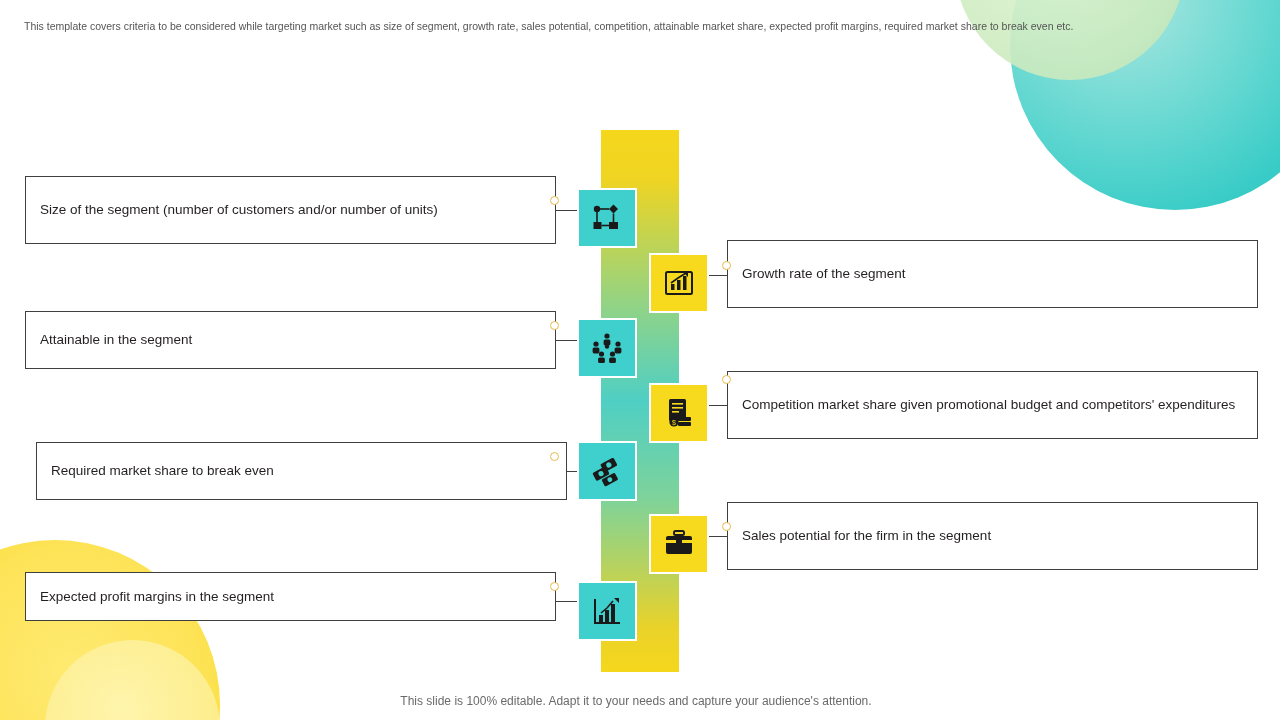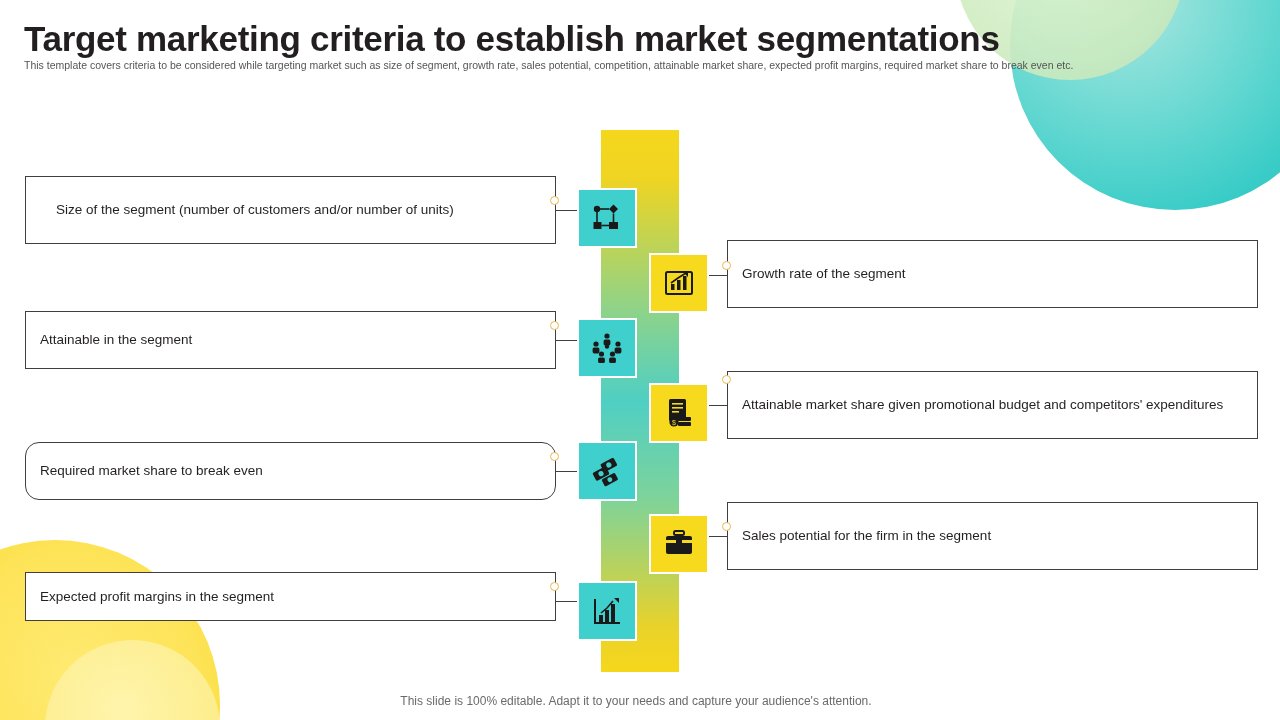--- a/index.html
+++ b/index.html
@@ -157,29 +157,28 @@
 </style>
 </head>
 <body>
 
 <div class="blob-top"></div>
 <div class="blob-top-2"></div>
 <div class="blob-bottom"></div>
 <div class="blob-bottom-2"></div>
 
 <div class="header">
-  <h1 class="title">Target marketing criteria to establish market segmentations</h1>
   <div class="subtitle">This template covers criteria to  be considered while targeting market such as size of segment, growth rate, sales potential, competition, attainable market share, expected profit margins, required market share to break even etc.</div>
 </div>
 
 <div class="center-bar"></div>
 
 <div class="connector" style="left:556px; top:210px; width:52px;"></div>
 <div class="dot" style="left:550px; top:196px;"></div>
-<div class="box" style="left:25px; top:176px; width:531px; height:68px;padding-left:16px;">
+<div class="box" style="left:25px; top:176px; width:531px; height:68px;">
   <div class="box-text">Size of the segment (number of customers and/or number of units)</div>
 </div>
 <div class="icon-tile icon-teal" style="left:577px; top:188px;">
   <svg width="34" height="34" viewBox="0 0 34 34">
     <circle cx="7" cy="8" r="3.2" fill="#1a1a1a"></circle>
     <rect x="3.5" y="21" width="8" height="7" fill="#1a1a1a"></rect>
     <rect x="19" y="21" width="9" height="7" fill="#1a1a1a"></rect>
     <polygon points="23.5,3.5 28,8 23.5,12.5 19,8" fill="#1a1a1a"></polygon>
     <line x1="10" y1="8" x2="19" y2="8" stroke="#1a1a1a" stroke-width="1.6"></line>
     <line x1="7" y1="11" x2="7" y2="21" stroke="#1a1a1a" stroke-width="1.6"></line>
@@ -206,21 +205,21 @@
         <rect x="8.1" y="26.4" width="6.8" height="5.6" rx="1.6"></rect>
       <circle cx="22.5" cy="23" r="2.6"></circle>
         <rect x="19.1" y="26.4" width="6.8" height="5.6" rx="1.6"></rect>
       <circle cx="17" cy="15.5" r="2.2"></circle>
     </g>
   </svg>
 </div>
 
 <div class="connector" style="left:556px; top:471px; width:52px;"></div>
 <div class="dot" style="left:550px; top:452px;"></div>
-<div class="box" style="left:25px; top:442px; width:531px; height:58px;border-radius:14px;">
+<div class="box" style="left:36px; top:442px; width:531px; height:58px;">
   <div class="box-text">Required market share to break even</div>
 </div>
 <div class="icon-tile icon-teal" style="left:577px; top:441px;">
   <svg width="34" height="34" viewBox="0 0 34 34">
     <g fill="#1a1a1a" transform="rotate(-28 17 17)">
       <rect x="3" y="12" width="15" height="9" rx="1.5"></rect>
       <rect x="14" y="8" width="15" height="9" rx="1.5"></rect>
       <circle cx="10.5" cy="16.5" r="2.6" fill="#3fd0cd"></circle>
       <circle cx="21.5" cy="12.5" r="2.6" fill="#3fd0cd"></circle>
       <rect x="8" y="22" width="15" height="8" rx="1.5"></rect>
@@ -262,21 +261,21 @@
       <rect x="21" y="10" width="3.5" height="14"></rect>
       <polyline points="9,17 16,12 24,7" stroke="#1a1a1a" stroke-width="1.6" fill="none"></polyline>
       <polygon points="21,6 26,6 26,11"></polygon>
     </g>
   </svg>
 </div>
 
 <div class="connector" style="left:672px; top:405px; width:56px;"></div>
 <div class="dot" style="left:722px; top:375px;"></div>
 <div class="box" style="left:727px; top:371px; width:531px; height:68px;">
-  <div class="box-text">Attainable market share given promotional budget and competitors' expenditures</div>
+  <div class="box-text">Competition market share given promotional budget and competitors' expenditures</div>
 </div>
 <div class="icon-tile icon-yellow" style="left:649px; top:383px;">
   <svg width="34" height="34" viewBox="0 0 34 34">
     <g fill="#1a1a1a">
       <rect x="7" y="3" width="17" height="22" rx="1.5"></rect>
       <rect x="10" y="7" width="11" height="1.6" fill="#f7d91e"></rect>
       <rect x="10" y="11" width="11" height="1.6" fill="#f7d91e"></rect>
       <rect x="10" y="15" width="7" height="1.6" fill="#f7d91e"></rect>
       <rect x="16" y="21" width="13" height="4" rx="1"></rect>
       <rect x="16" y="26" width="13" height="4" rx="1"></rect>

